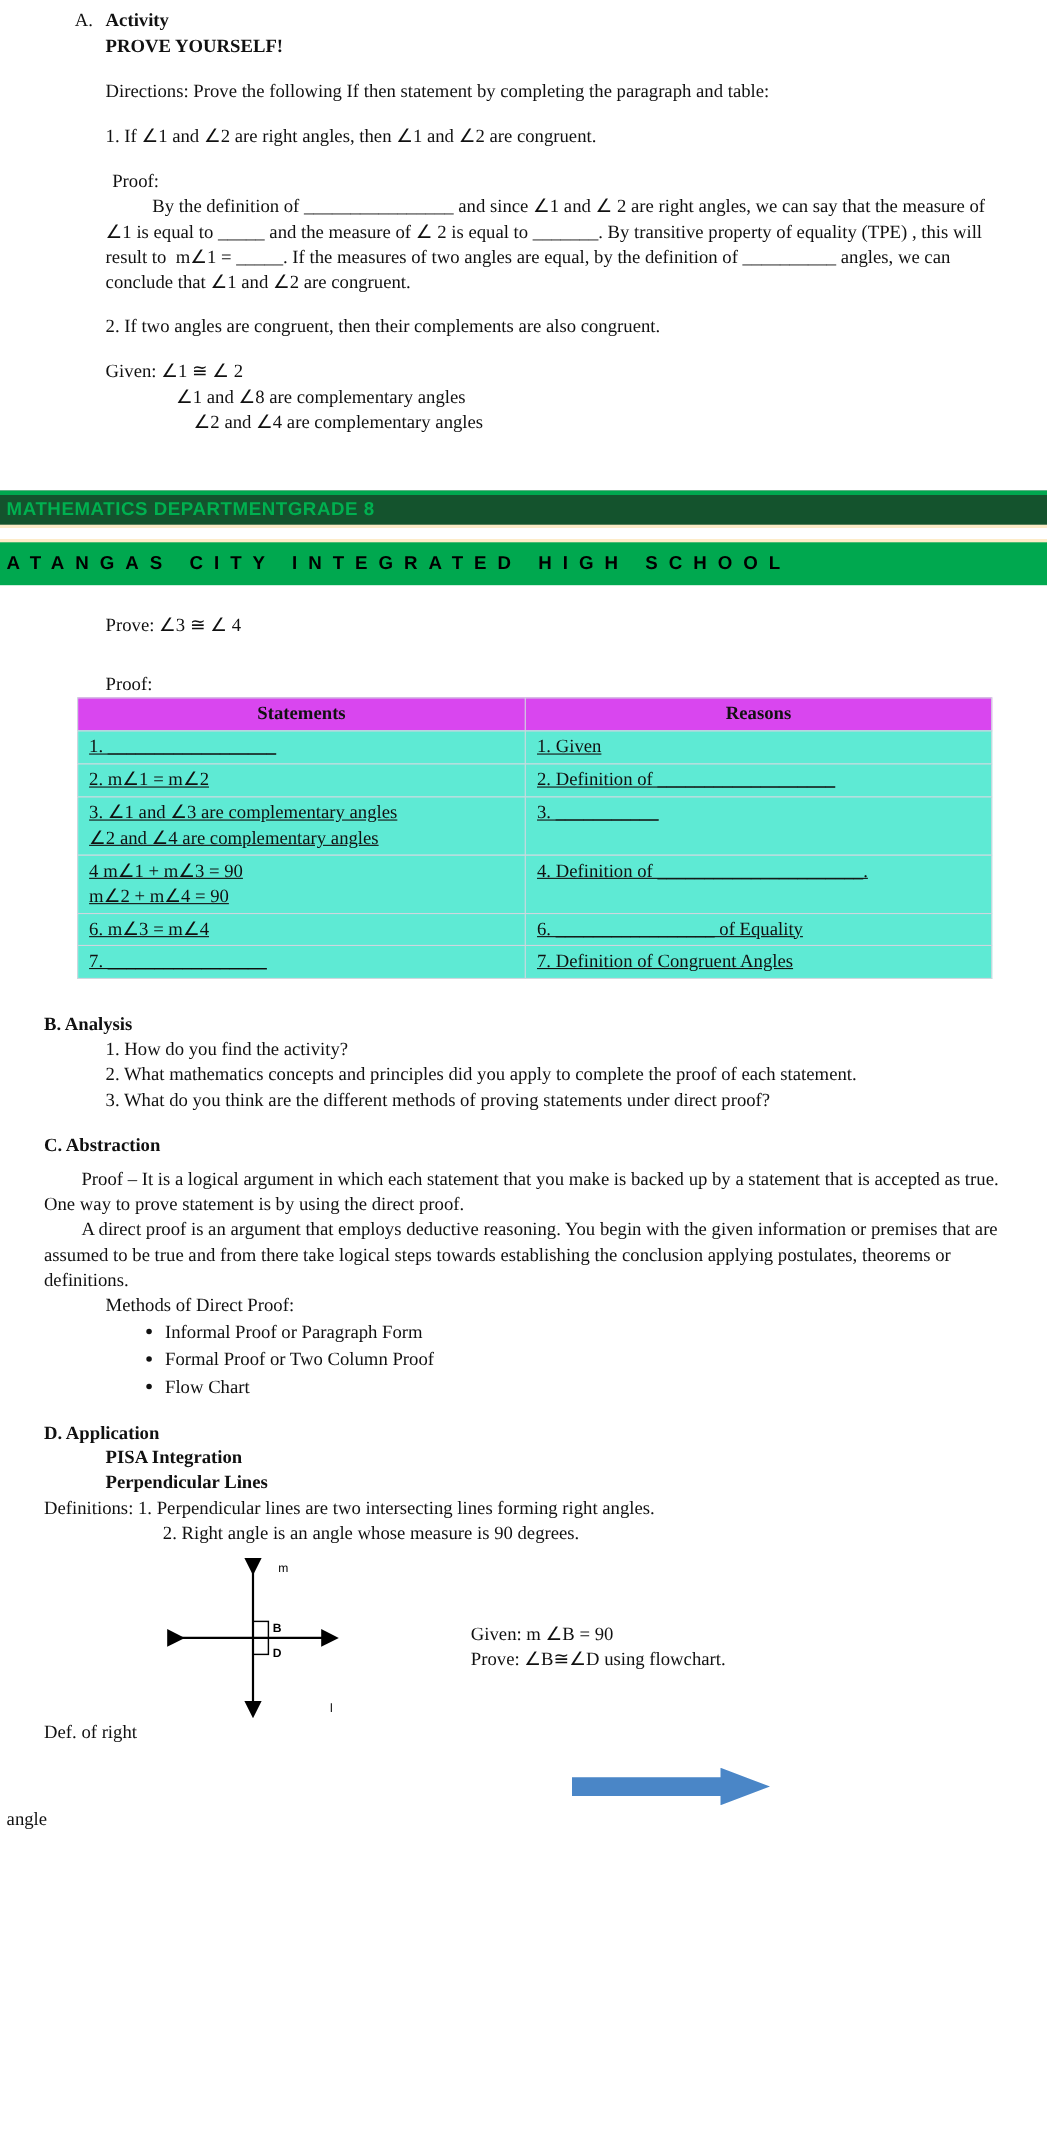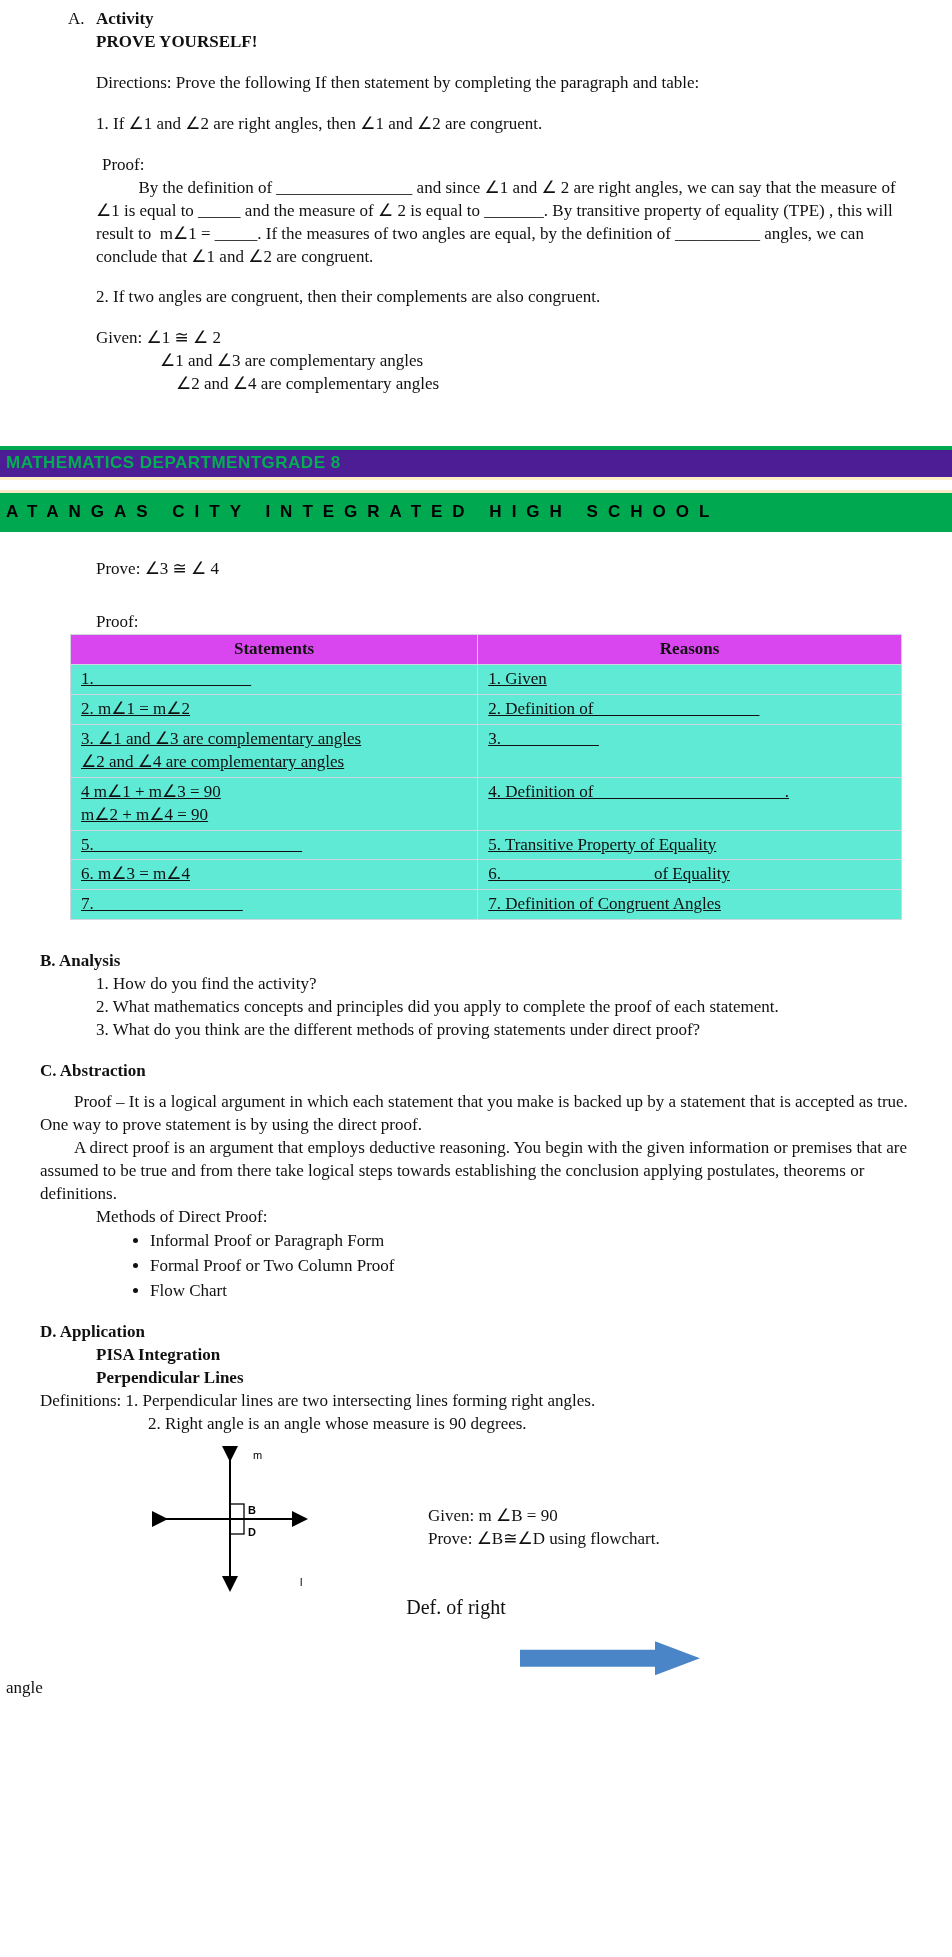--- a/index.html
+++ b/index.html
@@ -14,21 +14,21 @@
   .page-pad { padding: 8px 40px 20px 40px; }
   .bold { font-weight: bold; }
   .indent1 { margin-left: 28px; }
   .indent2 { margin-left: 56px; }
   .sp { height: 18px; }
   .sp-sm { height: 8px; }
   .sp-lg { height: 30px; }
 
   .dept-bar {
     color: #00b050;
-    background: #4c1d95;
+    background: #14532d;
     font-family: Arial, sans-serif;
     font-weight: bold;
     letter-spacing: 0.5px;
     padding: 2px 6px;
     border-top: 4px solid #00a84f;
     border-bottom: 3px solid #fdebc8;
   }
   .school-bar {
     background: #00a84f;
     color: #000000;
@@ -61,21 +61,21 @@
     text-decoration: underline;
   }
   .proof-wrap { margin: 0 10px 0 30px; }
 
   ul.bullets { list-style: disc; margin-left: 110px; }
   ul.bullets li { padding: 1px 0; }
 
   .diagram-row { display: flex; align-items: center; }
   .diagram-col { width: 380px; display: flex; justify-content: center; }
   .gp-col { flex: 1; padding-left: 8px; }
-  .right-note { text-align: center; padding-right: 40px; font-size: 20px; }
+  .right-note { text-align: left; padding-right: 40px; font-size: 17px; }
 
   .flow-arrow {
     width: 180px; height: 34px;
     background: #4a86c7;
     margin-left: 520px;
     clip-path: polygon(0 25%, 75% 25%, 75% 0, 100% 50%, 75% 100%, 75% 75%, 0 75%);
   }
 </style>
 </head>
 <body>
@@ -97,21 +97,21 @@
   <div class="sp"></div>
 
   <div class="indent2" style="margin-left:62px;">Proof:</div>
   <div class="indent2" style="white-space:pre-wrap;">          By the definition of ________________ and since ∠1 and ∠ 2 are right angles, we can say that the measure of ∠1 is equal to _____ and the measure of ∠ 2 is equal to _______. By transitive property of equality (TPE) , this will result to  m∠1 = _____. If the measures of two angles are equal, by the definition of __________ angles, we can conclude that ∠1 and ∠2 are congruent.</div>
   <div class="sp"></div>
 
   <div class="indent2">2. If two angles are congruent, then their complements are also congruent.</div>
   <div class="sp"></div>
 
   <div class="indent2">Given: ∠1 ≅ ∠ 2</div>
-  <div style="margin-left:120px;">∠1 and  ∠3 are complementary angles</div>
+  <div style="margin-left:120px;">∠1 and  ∠8 are complementary angles</div>
   <div style="margin-left:136px;">∠2 and  ∠4 are complementary angles</div>
 </div>
 
 <div class="sp-lg"></div>
 
 <div class="dept-bar">MATHEMATICS DEPARTMENTGRADE 8</div>
 <div style="height:10px;background:#fff;"></div>
 <div class="school-bar">ATANGAS CITY INTEGRATED HIGH SCHOOL</div>
 
 <div class="page-pad">
@@ -140,24 +140,20 @@
           </tr>
         <tr>
             <td style="white-space:pre-line;">3. ∠1 and  ∠3 are complementary angles
     ∠2  and ∠4 are complementary angles</td>
             <td>3. ___________</td>
           </tr>
         <tr>
             <td style="white-space:pre-line;">4 m∠1 + m∠3 =  90
     m∠2 + m∠4 =  90</td>
             <td>4. Definition of ______________________.</td>
-          </tr>
-        <tr>
-            <td>5. ________________________</td>
-            <td>5. Transitive Property of Equality</td>
           </tr>
         <tr>
             <td>6. m∠3 = m∠4</td>
             <td>6. _________________ of Equality</td>
           </tr>
         <tr>
             <td>7. _________________</td>
             <td>7. Definition of Congruent Angles</td>
           </tr>
       </tbody>

